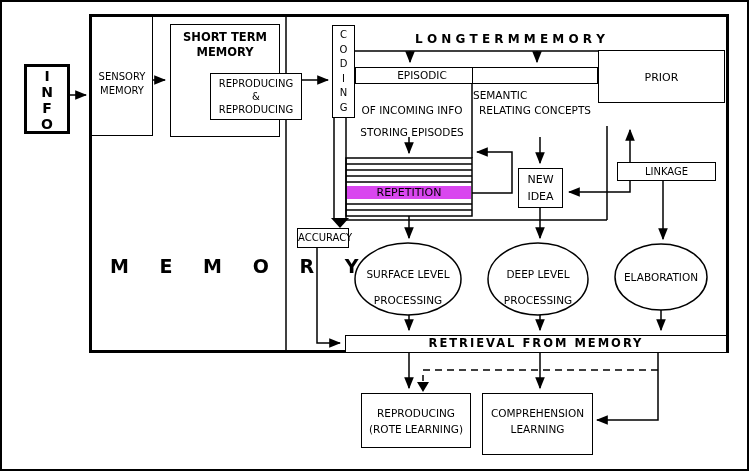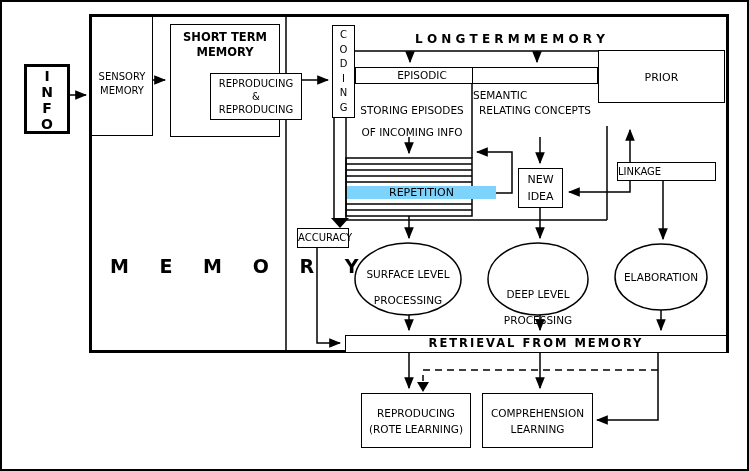--- a/index.html
+++ b/index.html
@@ -137,72 +137,72 @@
   <div class="lbl z2" style="left:380px;top:32px;width:260px;font-weight:bold;font-size:12px;">L O N G   T E R M   M E M O R Y</div>
 
   <div class="box z2" style="left:355px;top:67px;width:134px;height:17px;">
     <div class="md" style="text-align:center;line-height:15px;">EPISODIC</div>
   </div>
   <div class="box z2" style="left:472px;top:67px;width:126px;height:17px;">
     <div class="md" style="text-align:left;line-height:15px;margin-top:20px;">SEMANTIC</div>
   </div>
 
   <div class="lbl md z2" style="left:352px;top:99px;width:120px;line-height:22px;">
+    <div>OF INCOMING INFO</div>
     <div>STORING EPISODES</div>
-    <div>OF INCOMING INFO</div>
   </div>
   <div class="lbl md z2" style="left:474px;top:99px;width:122px;line-height:22px;">
     <div>RELATING CONCEPTS</div>
   </div>
 
-  <div class="lbl z2" style="left:347px;top:186px;width:149px;font-size:11px;background:#7dd3fc;">REPETITION</div>
+  <div class="lbl z2" style="left:347px;top:186px;width:124px;font-size:11px;background:#d946ef;">REPETITION</div>
 
   <div class="box z2" style="left:518px;top:168px;width:45px;height:40px;">
     <div style="font-size:11px;text-align:center;line-height:17px;padding-top:2px;">
       <div>NEW</div>
       <div>IDEA</div>
     </div>
   </div>
 
   <div class="box z2" style="left:598px;top:50px;width:127px;height:53px;">
     <div style="font-size:11px;text-align:center;line-height:18px;padding-top:18px;">
       <div>PRIOR</div>
     </div>
   </div>
 
   <div class="box z2" style="left:617px;top:162px;width:99px;height:19px;">
-    <div class="sm" style="text-align:left;line-height:17px;">LINKAGE</div>
+    <div class="sm" style="text-align:center;line-height:17px;">LINKAGE</div>
   </div>
 
   <div class="box z2" style="left:297px;top:228px;width:52px;height:20px;">
     <div class="sm" style="text-align:center;line-height:18px;">ACCURACY</div>
   </div>
 
   <div class="lbl z2" style="left:110px;top:255px;width:180px;font-weight:bold;font-size:19px;letter-spacing:12px;">M E M O R Y</div>
 
   <div class="lbl md z2" style="left:348px;top:261px;width:120px;line-height:26px;">
     <div>SURFACE LEVEL</div>
     <div>PROCESSING</div>
   </div>
-  <div class="lbl md z2" style="left:478px;top:261px;width:120px;line-height:26px;margin-top:20px;">
+  <div class="lbl md z2" style="left:478px;top:261px;width:120px;line-height:26px;">
     <div>DEEP LEVEL</div>
     <div>PROCESSING</div>
   </div>
   <div class="lbl md z2" style="left:601px;top:271px;width:120px;">ELABORATION</div>
 
   <div class="box z2" style="left:345px;top:335px;width:382px;height:18px;">
     <div style="font-weight:bold;font-size:11.5px;letter-spacing:2px;text-align:center;line-height:15px;">RETRIEVAL FROM MEMORY</div>
   </div>
 
   <div class="box z2" style="left:361px;top:393px;width:110px;height:55px;">
     <div class="md" style="text-align:center;line-height:16px;padding-top:11px;">
       <div>REPRODUCING</div>
       <div>(ROTE LEARNING)</div>
     </div>
   </div>
-  <div class="box z2" style="left:482px;top:393px;width:111px;height:55px;">
+  <div class="box z2" style="left:482px;top:393px;width:111px;height:62px;">
     <div class="md" style="text-align:center;line-height:16px;padding-top:11px;">
       <div>COMPREHENSION</div>
       <div>LEARNING</div>
     </div>
   </div>
 
 </div>
 
 </body></html>

